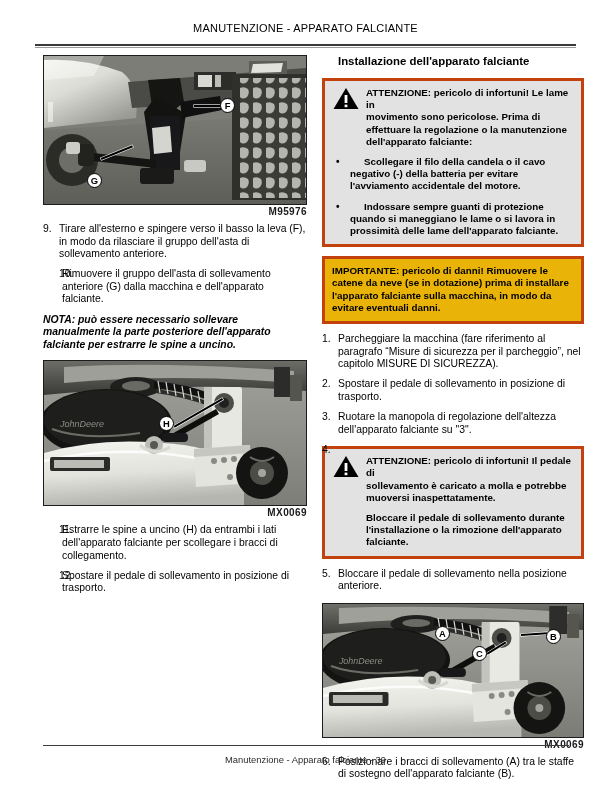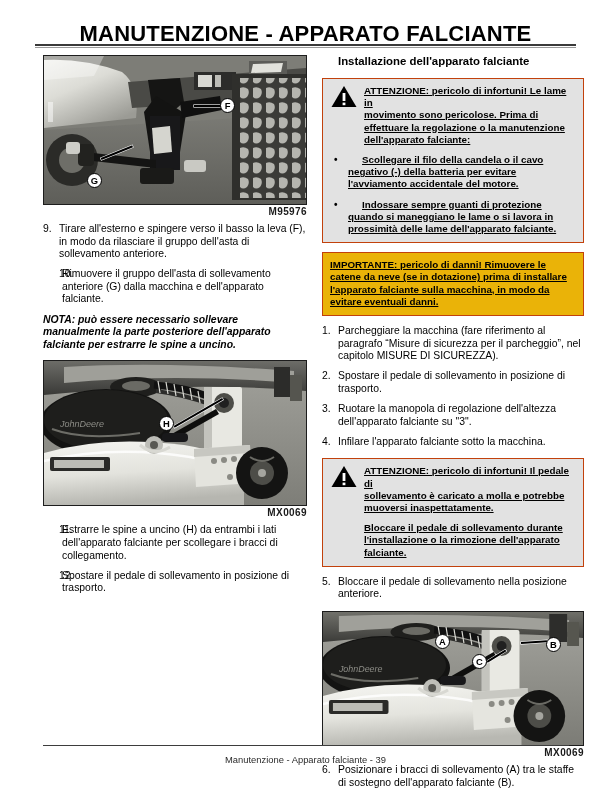--- a/index.html
+++ b/index.html
@@ -24,22 +24,22 @@
 
   
   .page-header {
     position: absolute;
     left: 35px;
     top: 22px;
     width: 541px;
     text-align: center;
   }
   .page-header .title {
-    font-size: 22px;
-    font-weight: bold;
+    font-size: 11px;
+    font-weight: normal;
     letter-spacing: 0.2px;
     line-height: 1.1;
   }
   .header-rule {
     position: absolute;
     left: 35px;
     width: 541px;
   }
   .header-rule .rule-thick {
     height: 2px;
@@ -94,25 +94,24 @@
   
   .section-heading {
     font-size: 11.4px;
     font-weight: bold;
     margin: 0 0 10px 16px;
     line-height: 13px;
   }
 
   
   .callout {
-    border: 1px solid #c2410c;
+    border: 3px solid #c2410c;
     padding: 6px 7px 7px 7px;
     margin: 0 0 9px 0;
     box-sizing: border-box;
-    text-decoration: underline;
   }
   .callout.warning {
     background: #e2e2e2;
   }
   .callout.important {
     background: #eab308;
   }
   .callout .callout-body {
     font-size: 9.8px;
     line-height: 12.2px;
@@ -444,21 +443,20 @@
     <div class="para numbered">
       <span class="num">2.</span>
       <span>Spostare il pedale di sollevamento in posizione di trasporto.</span>
     </div>
     <div class="para numbered">
       <span class="num">3.</span>
       <span>Ruotare la manopola di regolazione dell'altezza dell'apparato falciante su "3".</span>
     </div>
     <div class="para numbered" style="margin-bottom:10px;">
       <span class="num">4.</span>
-      <span>Infilare l'apparato falciante sotto la macchina.</span>
     </div>
 
     <div class="callout warning">
       <div class="callout-body">
         <span class="warn-first-line">
           <svg class="warn-tri" viewBox="0 0 26 23">
             <polygon points="13,1 25.5,22 0.5,22" fill="#000000"></polygon>
             <rect x="11.6" y="8" width="2.8" height="8" fill="#ffffff"></rect>
             <rect x="11.6" y="17.6" width="2.8" height="2.6" fill="#ffffff"></rect>
           </svg>

